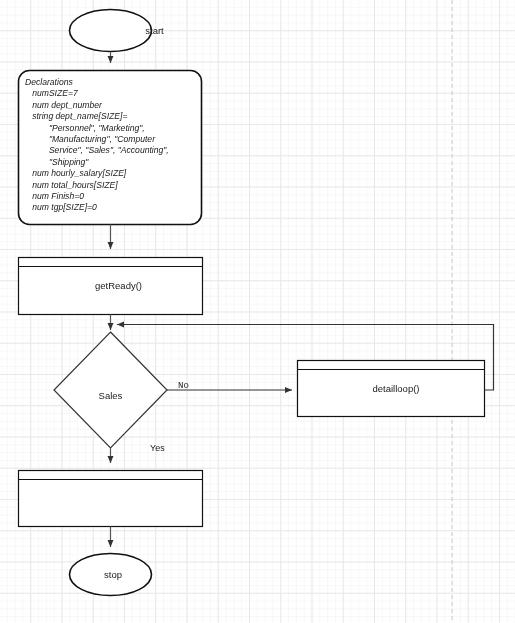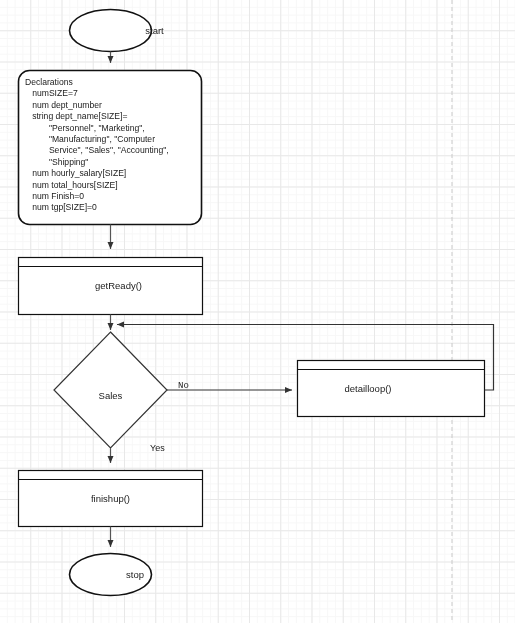--- a/index.html
+++ b/index.html
@@ -46,20 +46,21 @@
     white-space: pre;
     pointer-events: none;
   }
   .decl-text {
     position: absolute;
     color: #1a1a1a;
     font-size: 8.6px;
     line-height: 11.4px;
     white-space: pre;
     text-align: left;
+    font-style: italic;
   }
   .edge-label {
     position: absolute;
     color: #1a1a1a;
     font-size: 9px;
     line-height: 11px;
     white-space: pre;
   }
 </style>
 </head>
@@ -124,19 +125,18 @@
    num tgp[SIZE]=0</div>
 
   <div class="node-label" style="left:18px; top:280px; width:201px;">getReady()</div>
 
   <div class="node-label" style="left:54px; top:390px; width:113px;">Sales</div>
 
   <div class="edge-label" style="left:178px; top:381px;font-family:Liberation Mono, monospace;">No</div>
 
   <div class="edge-label" style="left:130px; top:443px;margin-left:20px;">Yes</div>
 
-  <div class="node-label" style="left:287px; top:383px; width:162px;">detailloop()</div>
+  <div class="node-label" style="left:315px; top:383px; width:162px;">detailloop()</div>
 
-  <div class="node-label" style="left:18px; top:493px; width:185px;">finishup()</div>
 
-  <div class="node-label" style="left:86px; top:569px; width:98px;">stop</div>
+  <div class="node-label" style="left:64px; top:569px; width:98px;">stop</div>
 
 </div>
 
 </body></html>

